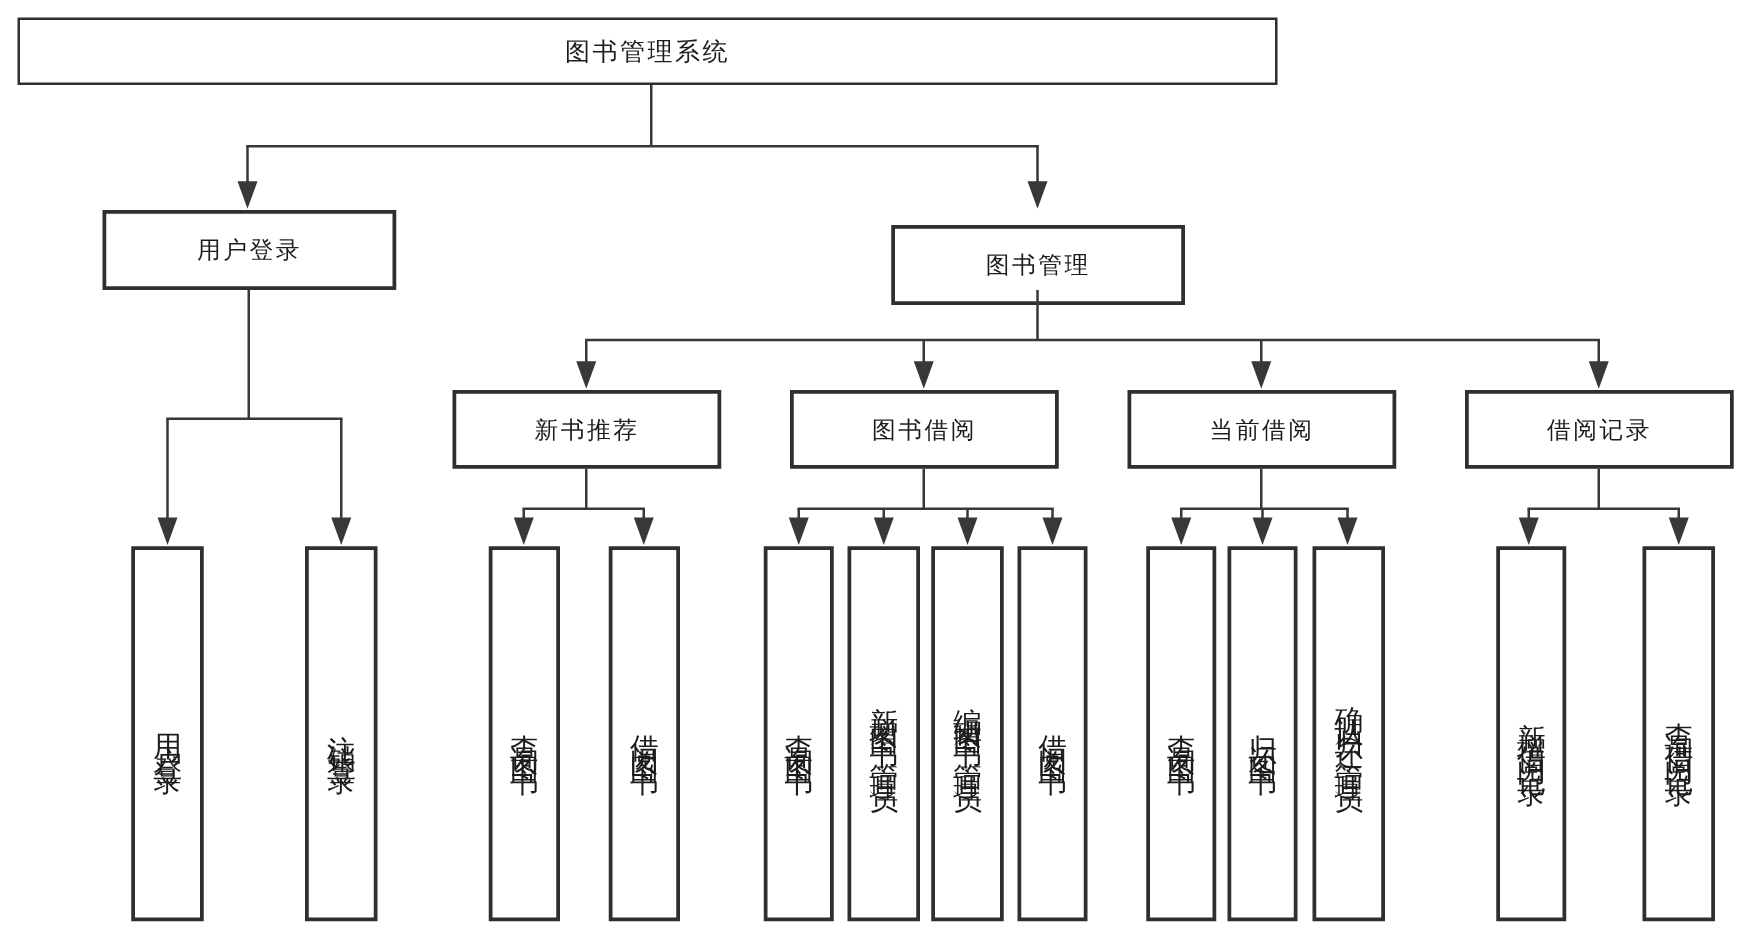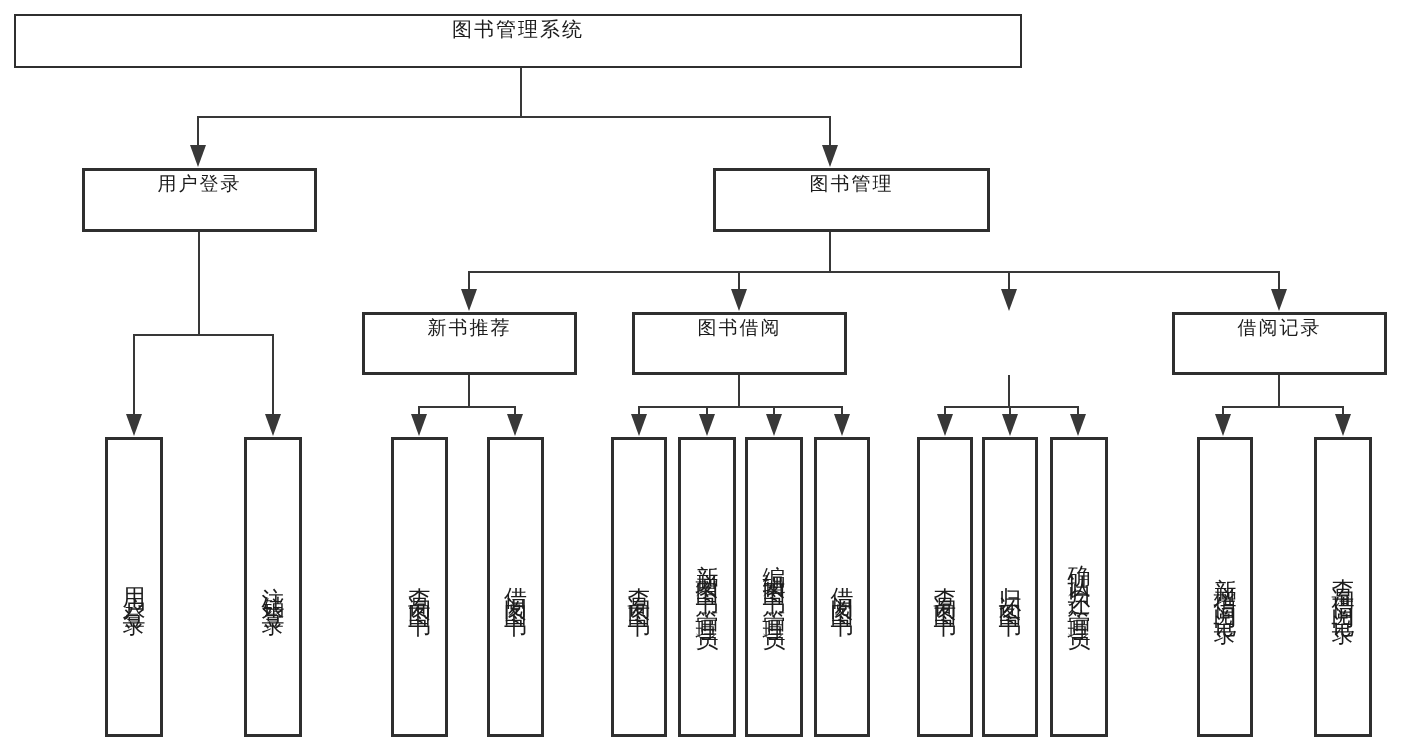--- a/index.html
+++ b/index.html
@@ -16,21 +16,21 @@
     width:1405px;height:747px;
     background:var(--bg);
     overflow:hidden;
   }
   
   .hbox{
     position:absolute;
     box-sizing:border-box;
     background:#fff;
     border:3px solid var(--border);
-    display:flex;align-items:flex-start;justify-content:center;
+    display:flex;align-items:center;justify-content:center;
     color:var(--text);
     font-size:19px;
     letter-spacing:2px;
     white-space:nowrap;
   }
   .hbox.root{border-width:2px;font-size:20px;}
   
   .vbox{
     position:absolute;
     top:437px;height:300px;
@@ -80,21 +80,21 @@
   <div class="vline" style="left:520px;top:68px;height:49px"></div>
   <div class="hline" style="left:197px;top:116px;width:634px"></div>
   <div class="vline" style="left:197px;top:117px;height:31px"></div>
   <div class="vline" style="left:829px;top:117px;height:31px"></div>
   <div class="arrow" style="left:190px;top:145px"></div>
   <div class="arrow" style="left:822px;top:145px"></div>
 
   <div class="hbox" style="left:82px;top:168px;width:235px;height:64px">
     <span>用户登录</span>
   </div>
-  <div class="hbox" style="left:713px;top:168px;width:277px;height:64px">
+  <div class="hbox" style="left:713px;top:180px;width:235px;height:64px">
     <span>图书管理</span>
   </div>
 
   <div class="vline" style="left:198px;top:232px;height:103px"></div>
   <div class="hline" style="left:133px;top:334px;width:141px"></div>
   <div class="vline" style="left:133px;top:335px;height:82px"></div>
   <div class="vline" style="left:272px;top:335px;height:82px"></div>
   <div class="arrow" style="left:126px;top:414px"></div>
   <div class="arrow" style="left:265px;top:414px"></div>
 
@@ -108,20 +108,23 @@
   <div class="arrow" style="left:731px;top:289px"></div>
   <div class="arrow" style="left:1001px;top:289px"></div>
   <div class="arrow" style="left:1271px;top:289px"></div>
 
   <div class="hbox" style="left:632px;top:312px;width:215px;height:63px">
     <span>图书借阅</span>
   </div>
   <div class="hbox" style="left:362px;top:312px;width:215px;height:63px">
     <span>新书推荐</span>
   </div>
+  <div class="hbox" style="left:902px;top:312px;width:215px;height:63px">
+    <span>当前借阅</span>
+  </div>
   <div class="hbox" style="left:1172px;top:312px;width:215px;height:63px">
     <span>借阅记录</span>
   </div>
 
   <div class="vline" style="left:468px;top:375px;height:32px"></div>
   <div class="hline" style="left:418px;top:406px;width:98px"></div>
   <div class="vline" style="left:418px;top:407px;height:9px"></div>
   <div class="vline" style="left:514px;top:407px;height:9px"></div>
   <div class="arrow" style="left:411px;top:414px"></div>
   <div class="arrow" style="left:507px;top:414px"></div>

